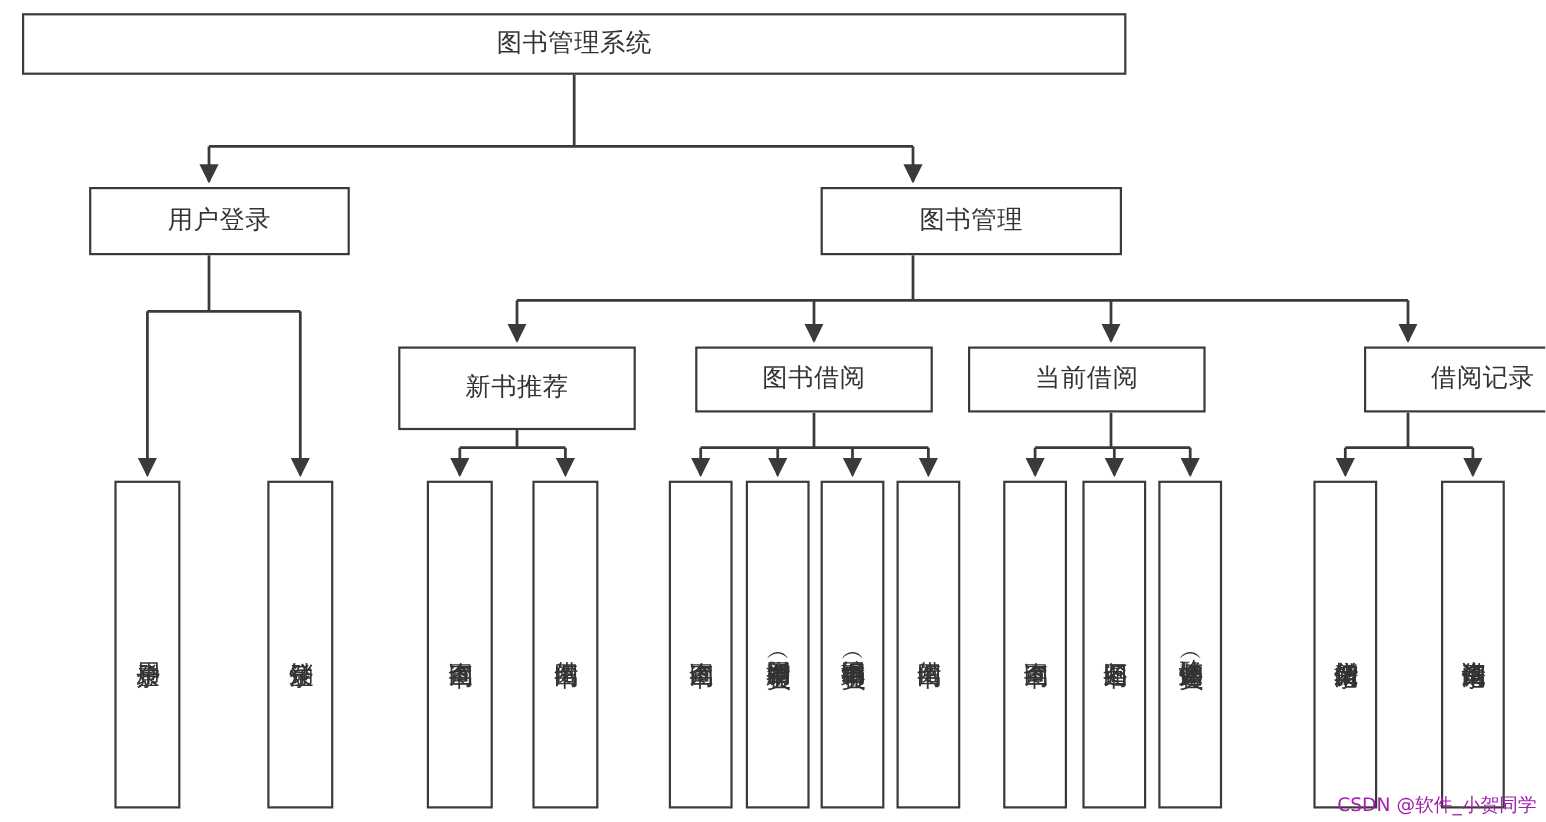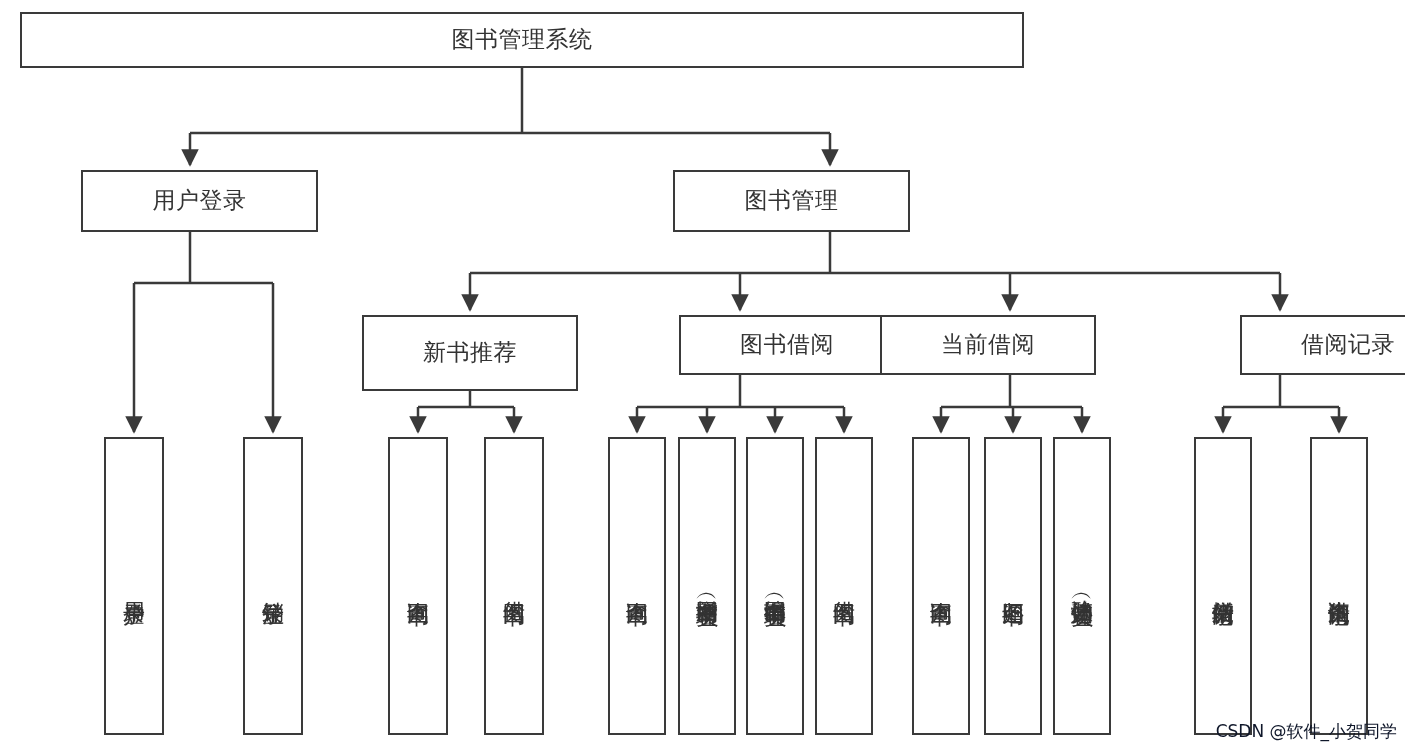--- a/index.html
+++ b/index.html
@@ -58,21 +58,21 @@
     font-size: 22px;
     line-height: 1.08;
     letter-spacing: 1px;
     white-space: pre;
   }
   #watermark {
     position: absolute;
     right: 8px;
     bottom: 4px;
     font-size: 17px;
-    color: #0f172a;
+    color: #a21caf;
     z-index: 5;
     white-space: nowrap;
     font-family: "DejaVu Sans", "Liberation Sans", sans-serif;
   }
 </style>
 </head>
 <body>
 
 <div id="canvas">
 
@@ -129,28 +129,28 @@
     </g>
   </svg>
 
   <div class="node horiz" style="left:20px; top:12px; width:1004px; height:56px;">
     <span class="label">图书管理系统</span>
   </div>
 
   <div class="node horiz" style="left:81px; top:170px; width:237px; height:62px;">
     <span class="label">用户登录</span>
   </div>
-  <div class="node horiz" style="left:673px; top:170px; width:237px; height:62px;">
+  <div class="node horiz" style="left:746px; top:170px; width:274px; height:62px;">
     <span class="label">图书管理</span>
   </div>
 
   <div class="node horiz" style="left:362px; top:315px; width:216px; height:76px;">
     <span class="label">新书推荐</span>
   </div>
-  <div class="node horiz" style="left:632px; top:315px; width:216px; height:60px;margin-left:47px;">
+  <div class="node horiz" style="left:632px; top:315px; width:216px; height:60px;">
     <span class="label">图书借阅</span>
   </div>
   <div class="node horiz" style="left:880px; top:315px; width:216px; height:60px;">
     <span class="label">当前借阅</span>
   </div>
   <div class="node horiz" style="left:1240px; top:315px; width:216px; height:60px;">
     <span class="label">借阅记录</span>
   </div>
 
   <div class="node vert" style="left:104px; top:437px; width:60px; height:298px;">

